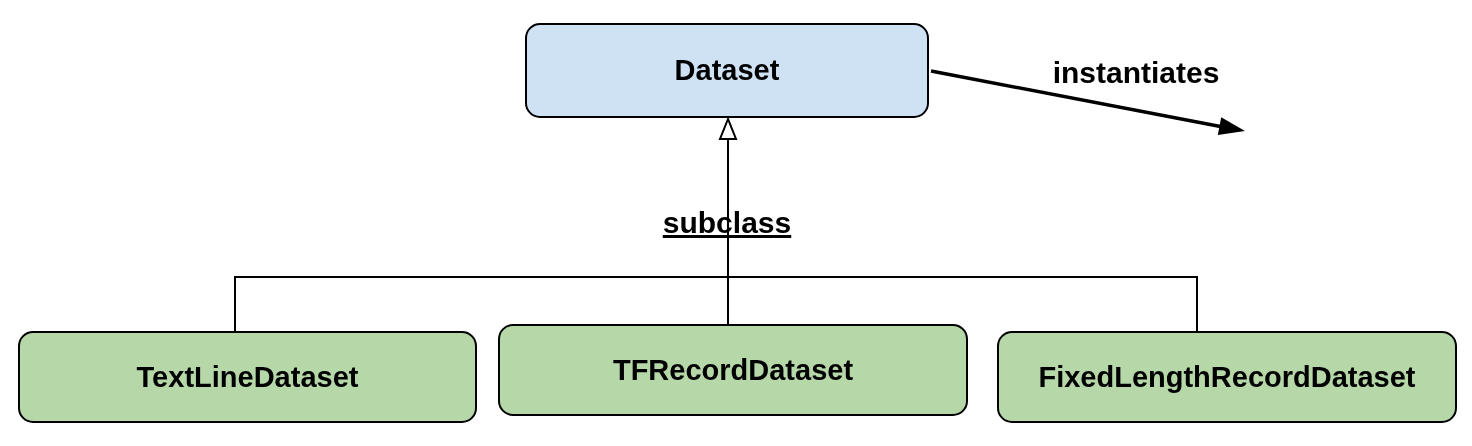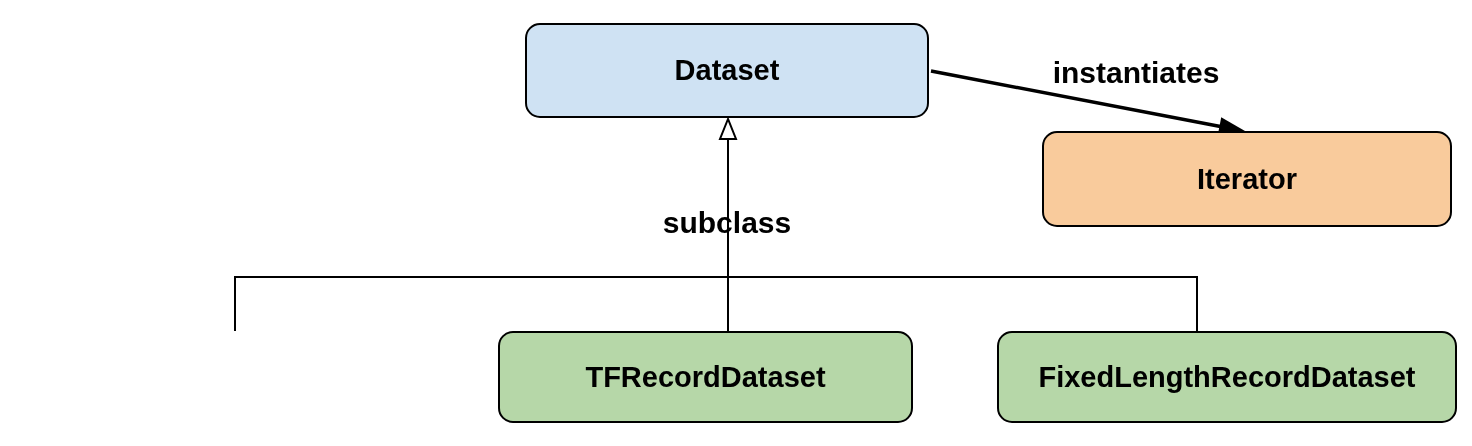--- a/index.html
+++ b/index.html
@@ -65,38 +65,38 @@
     left: 1042px; top: 131px; width: 410px; height: 96px;
     background: var(--iterator-fill, #f9cb9c);
   }
   .node-green {
     background: var(--subclass-fill, #b6d7a8);
   }
   .node-textline {
     left: 18px; top: 331px; width: 459px; height: 92px;
   }
   .node-tfrecord {
-    left: 498px; top: 331px; width: 415px; height: 92px;
+    left: 498px; top: 324px; width: 470px; height: 92px;
   }
   .node-fixedlength {
     left: 978px; top: 331px; width: 460px; height: 92px; margin-left: 19px;
   }
   .edge-label {
     position: absolute;
     transform: translate(-50%, -50%);
     font-weight: bold;
     font-size: 30px;
     color: var(--text, #000000);
     white-space: nowrap;
   }
   .label-instantiates {
     left: 1136px; top: 73px; text-align: center;
   }
   .label-subclass {
-    left: 727px; top: 223px;
+    left: 727px; top: 223px; text-decoration: underline;
   }
 </style>
 </head>
 <body>
 
 <div id="canvas">
 
   <svg id="connector-layer" width="1472" height="446" viewBox="0 0 1472 446">
 
     <path class="conn" d="M 235 331 L 235 277 L 1197 277 L 1197 331"></path>
@@ -106,24 +106,24 @@
     <polygon class="tri" points="728,119 720,139 736,139"></polygon>
 
     <line class="arrow-line" x1="931" y1="71" x2="1223" y2="127"></line>
     <polygon class="arrow-head" points="1245,131 1217.8,134.9 1221.2,117.3"></polygon>
   </svg>
 
   <div class="node node-dataset">
     <span>Dataset</span>
   </div>
 
-  <div class="node node-iterator">
-    <span>Iterator</span>
+
+  <div class="node node-green node-textline">
+    <span>TextLineDataset</span>
   </div>
-
 
   <div class="node node-green node-tfrecord">
     <span>TFRecordDataset</span>
   </div>
 
   <div class="node node-green node-fixedlength">
     <span>FixedLengthRecordDataset</span>
   </div>
 
   <div class="edge-label label-instantiates">instantiates</div>

